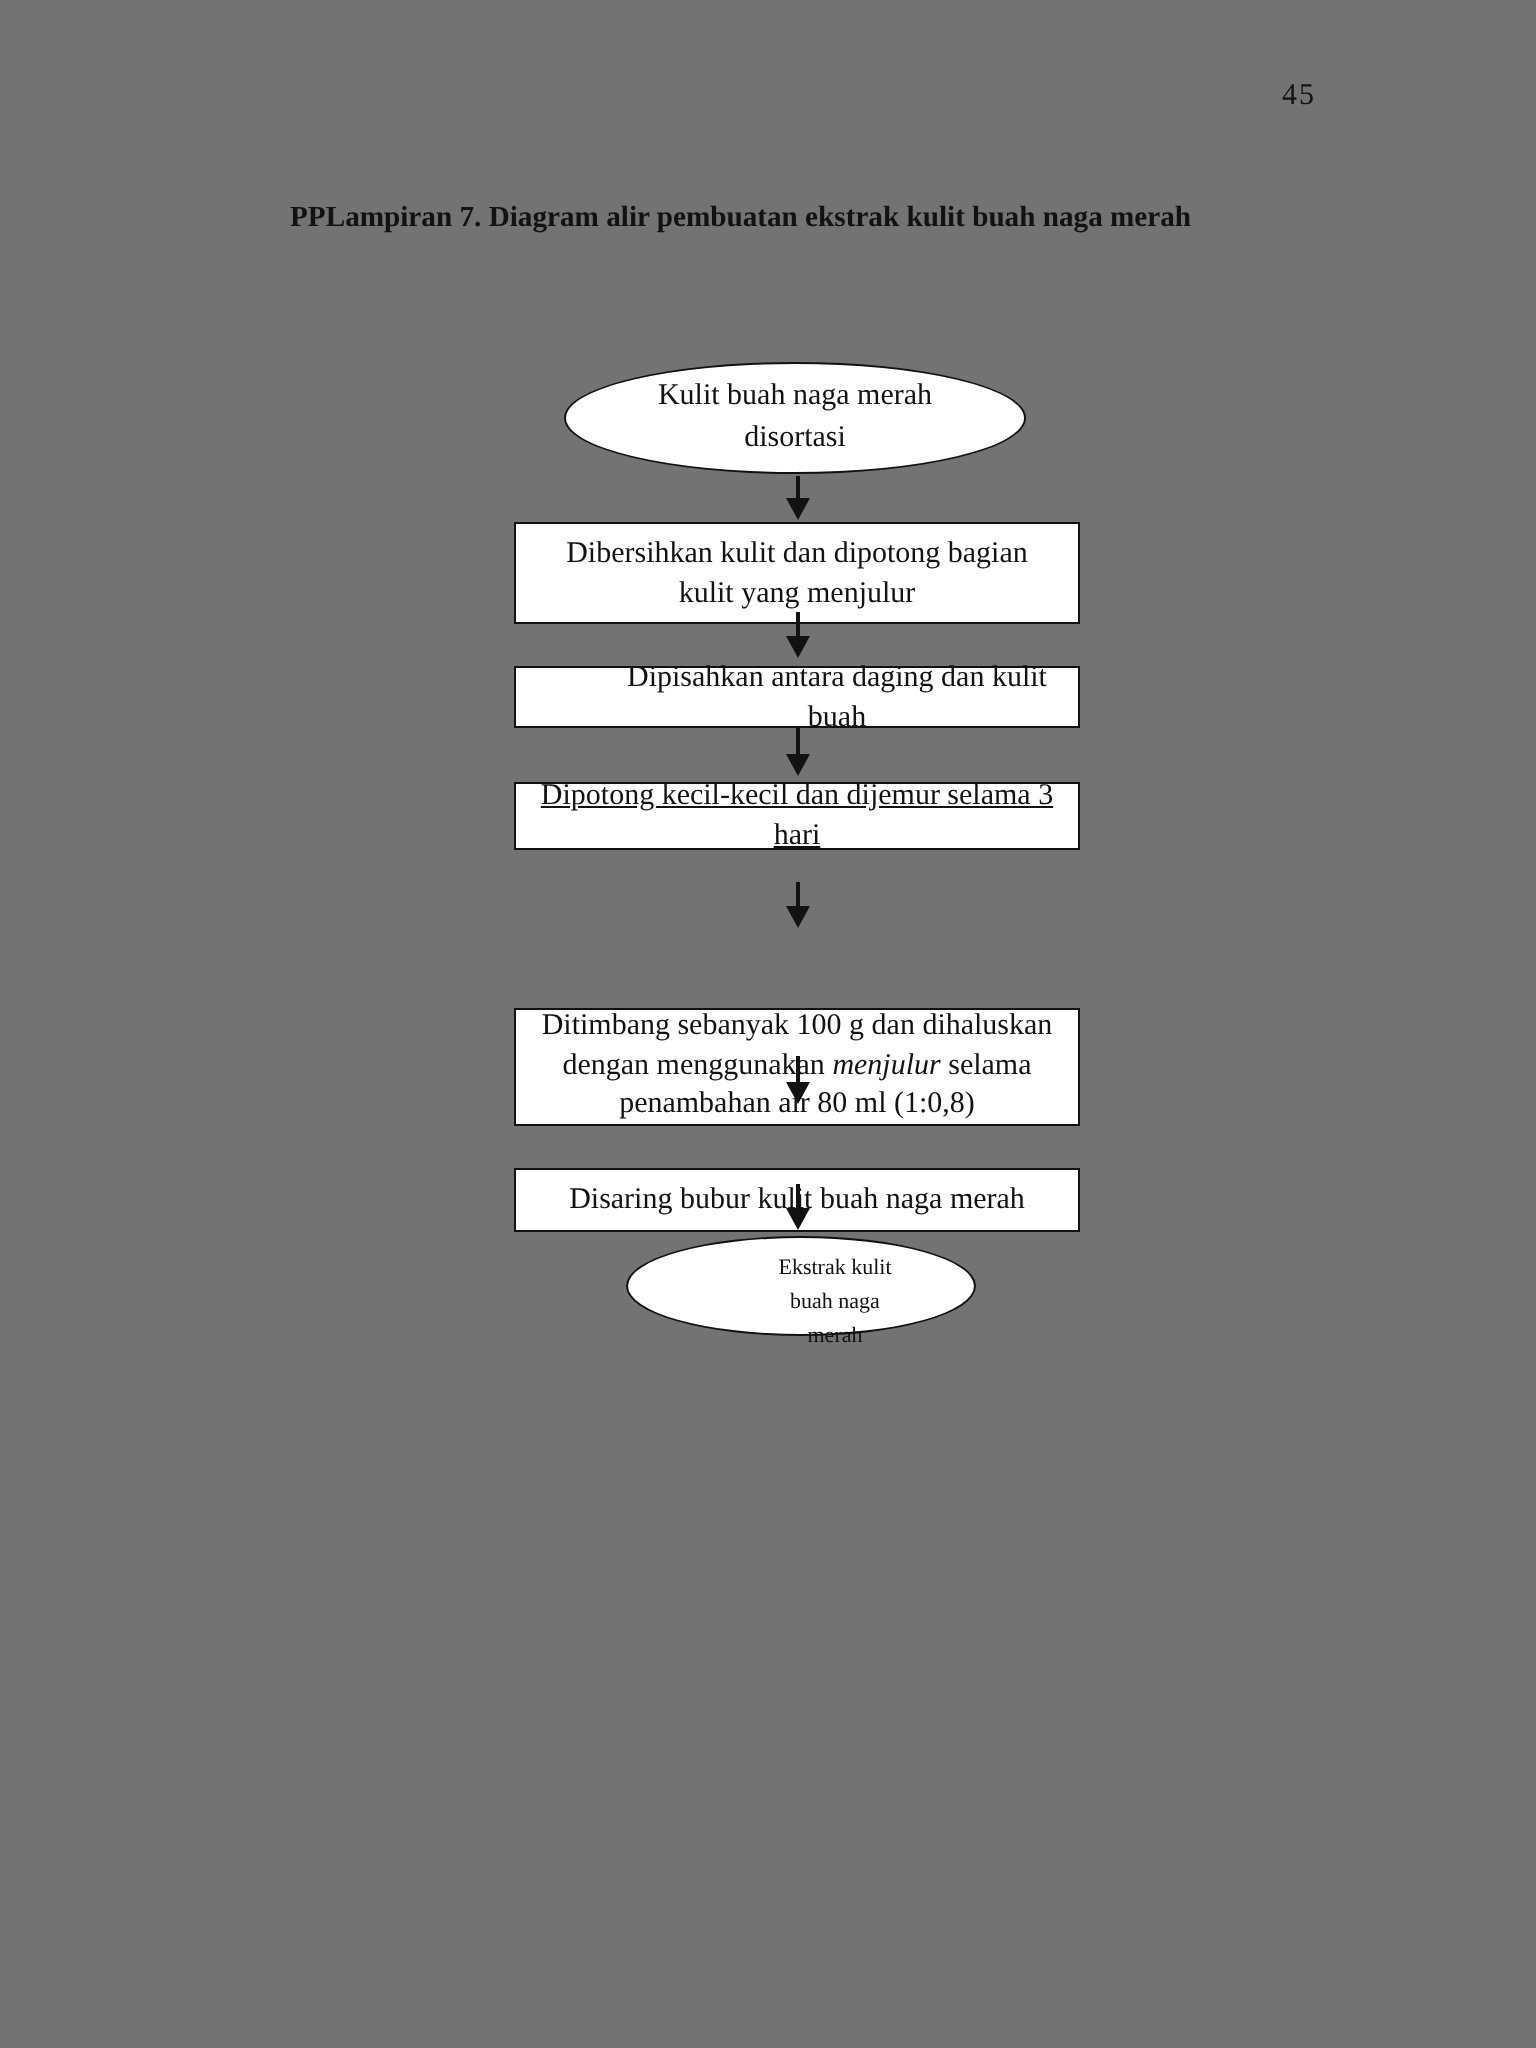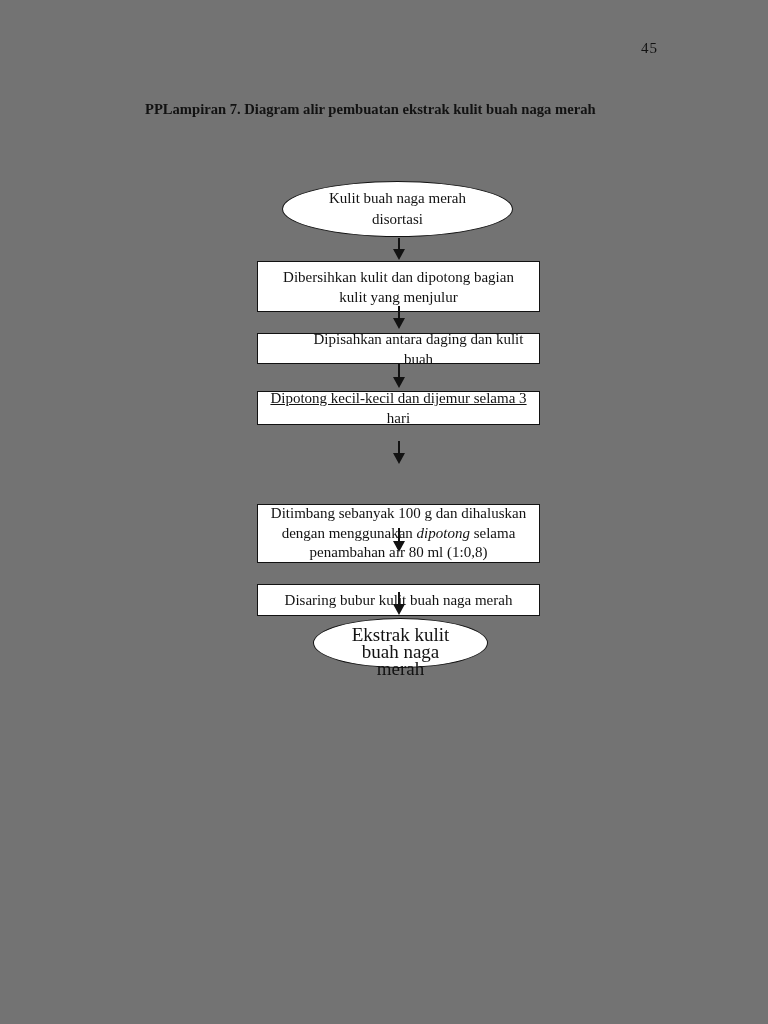--- a/index.html
+++ b/index.html
@@ -46,25 +46,25 @@
   .ellipse {
     border-radius: 50%;
   }
   .multiline { white-space: pre-line; line-height: 20px; }
   .start-label { line-height: 21px; }
   .tight .line, .tight.multiline { line-height: 19.5px; }
   .line { line-height: 20px; }
   .line em { font-style: italic; }
   .end-label {
     position: absolute;
-    left: 0;
+    left: 17px;
     width: 100%;
     top: 7px;
     line-height: 17px;
-    font-size: 19px;
+    font-size: 11px;
     white-space: pre-line;
   }
   .arrow {
     position: absolute;
     left: 391px;
     width: 15px;
     display: flex;
     flex-direction: column;
     align-items: center;
   }
@@ -124,21 +124,21 @@
 hari</div>
   </div>
 
   <div class="arrow" style="top:441px; height:23px;">
     <div class="arrow-stem"></div>
     <div class="arrow-head"></div>
   </div>
 
   <div class="node rect tight" style="top:468px; height:59px;margin-top:36px;">
     <div class="line">Ditimbang sebanyak 100 g dan dihaluskan</div>
-    <div class="line"><span>dengan menggunakan </span><em>dipotong</em><span>  selama</span></div>
+    <div class="line"><span>dengan menggunakan </span><em>menjulur</em><span>  selama</span></div>
     <div class="line">penambahan air 80 ml (1:0,8)</div>
   </div>
 
   <div class="arrow" style="top:528px; height:24px;">
     <div class="arrow-stem"></div>
     <div class="arrow-head"></div>
   </div>
 
   <div class="node rect" style="top:584px; height:32px;">
     <div class="multiline">Disaring bubur kulit buah naga merah</div>

